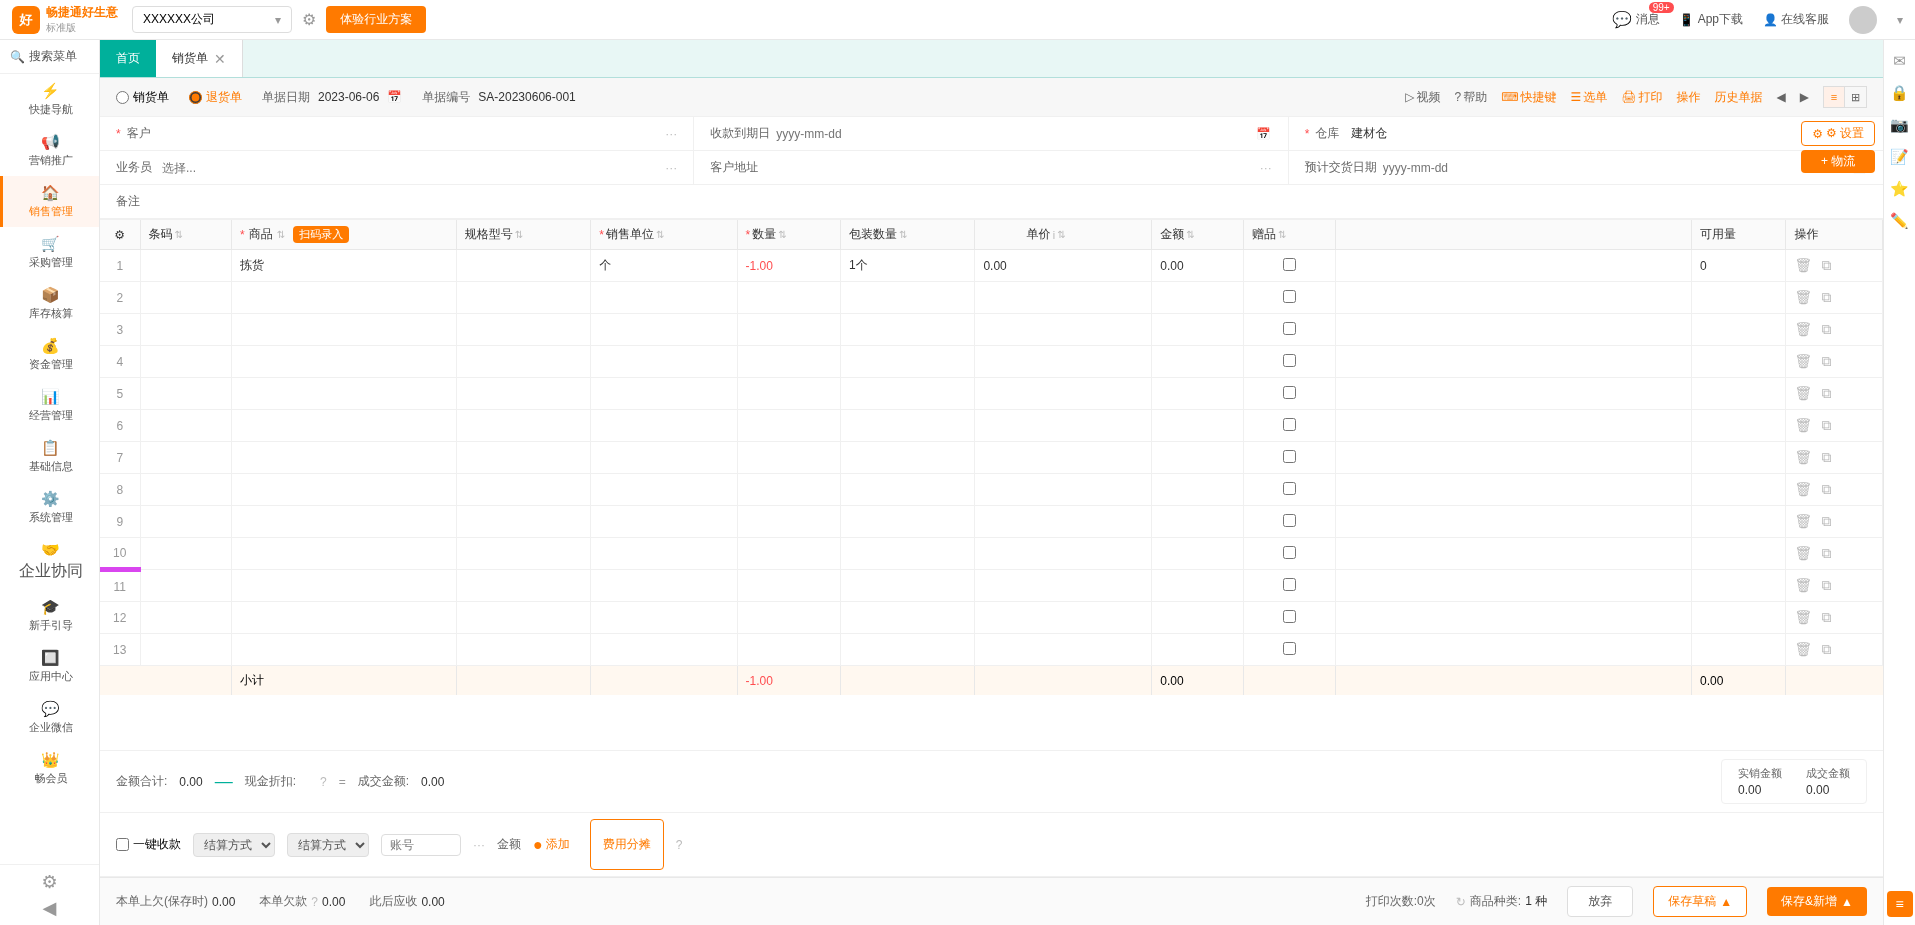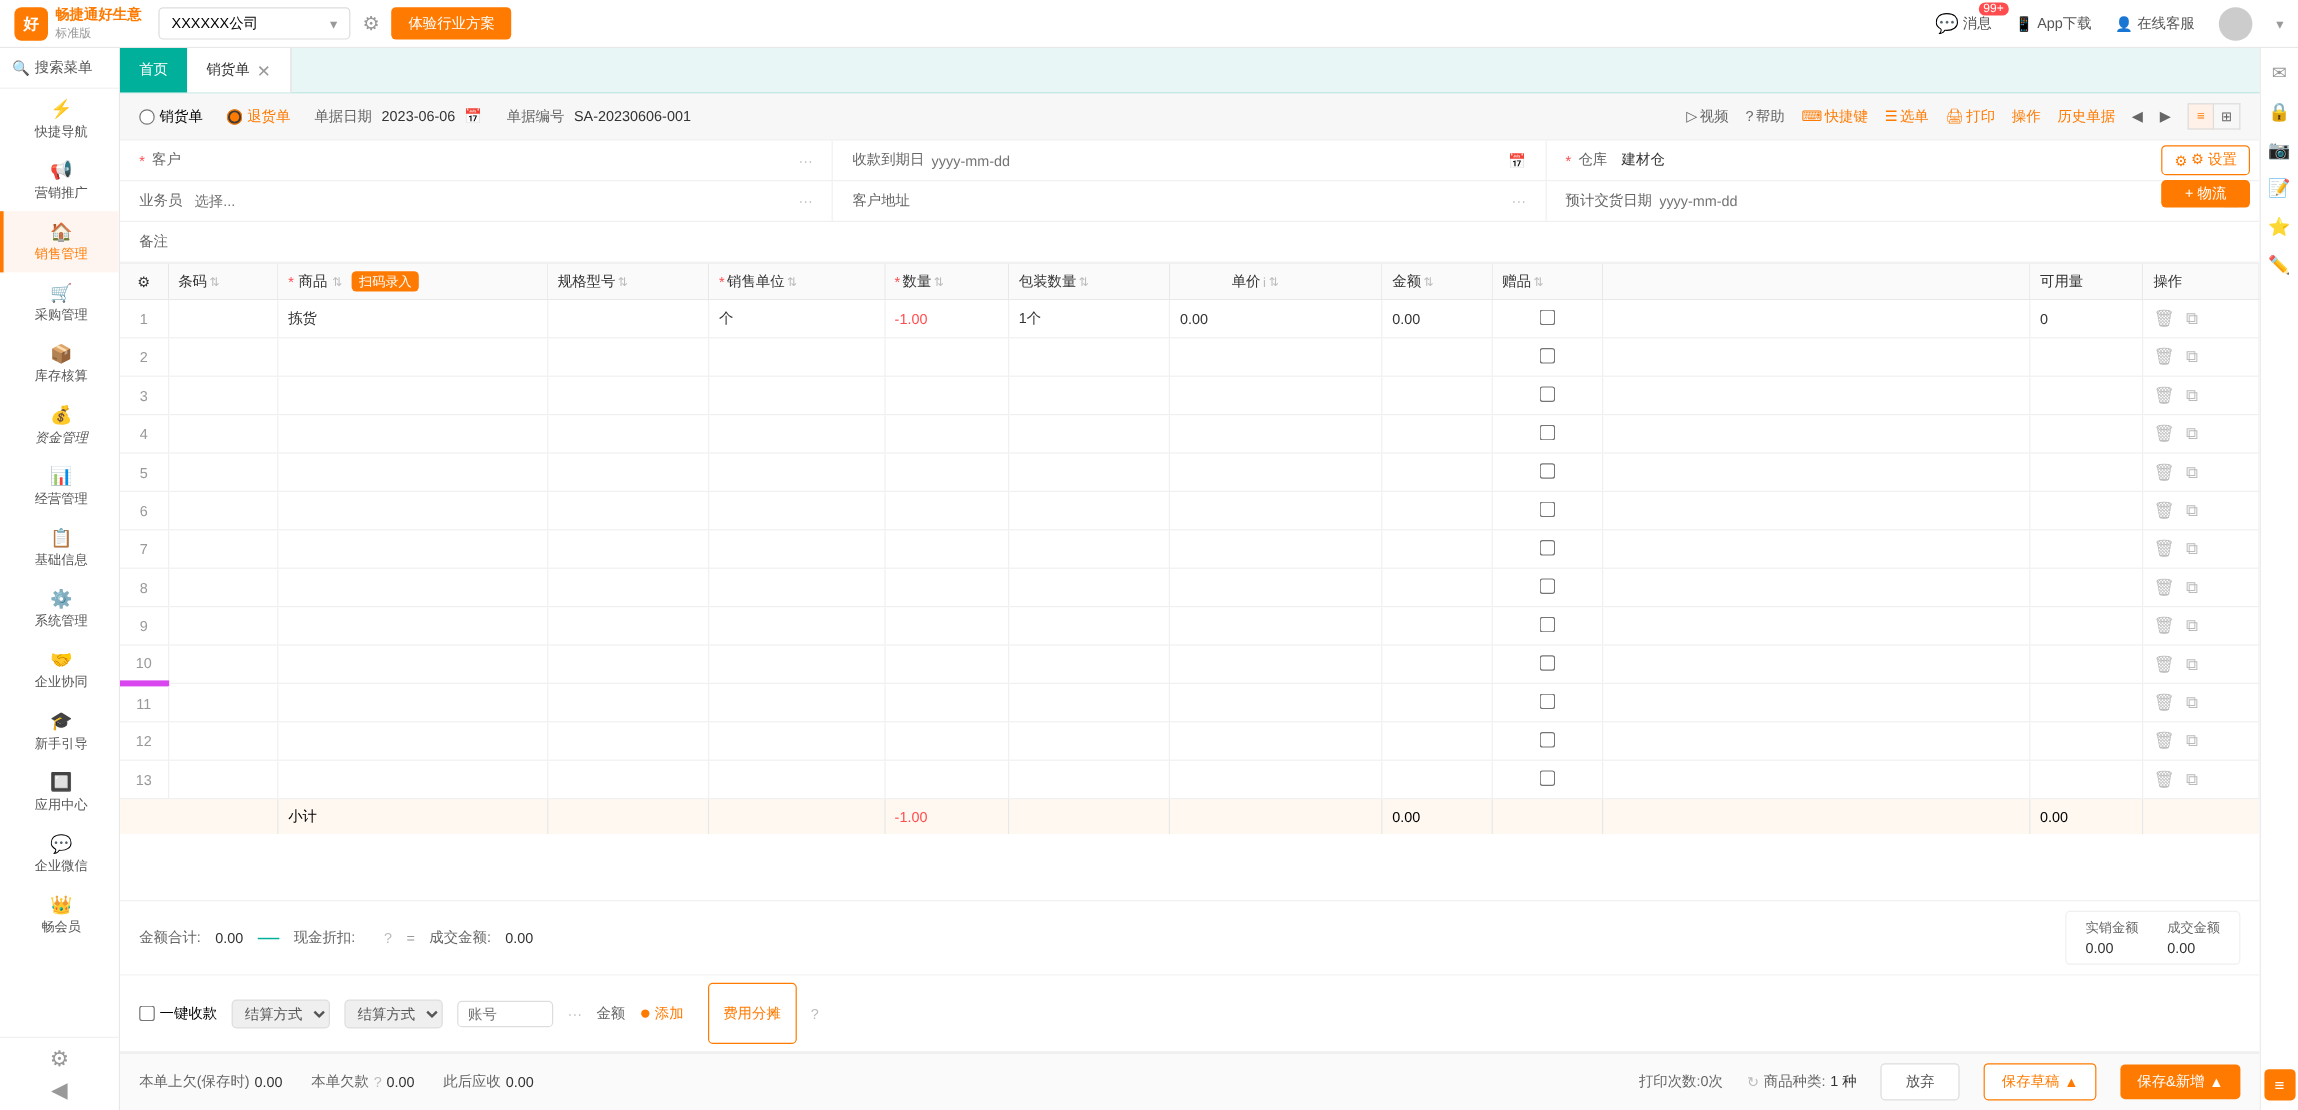--- a/index.html
+++ b/index.html
@@ -67,37 +67,37 @@
     <div style="display:flex;flex-direction:column;align-items:center;padding:8px 0;cursor:pointer;color:#555;gap:2px;border-left:3px solid transparent;">
       <span style="font-size:15px;">🛒</span>
       <span style="font-size:11px;">采购管理</span>
     </div>
     <div style="display:flex;flex-direction:column;align-items:center;padding:8px 0;cursor:pointer;color:#555;gap:2px;border-left:3px solid transparent;">
       <span style="font-size:15px;">📦</span>
       <span style="font-size:11px;">库存核算</span>
     </div>
     <div style="display:flex;flex-direction:column;align-items:center;padding:8px 0;cursor:pointer;color:#555;gap:2px;border-left:3px solid transparent;">
       <span style="font-size:15px;">💰</span>
-      <span style="font-size:11px;font-style:italic;">资金管理</span>
+      <span style="font-size:11px;">资金管理</span>
     </div>
     <div style="display:flex;flex-direction:column;align-items:center;padding:8px 0;cursor:pointer;color:#555;gap:2px;border-left:3px solid transparent;">
       <span style="font-size:15px;">📊</span>
       <span style="font-size:11px;">经营管理</span>
     </div>
     <div style="display:flex;flex-direction:column;align-items:center;padding:8px 0;cursor:pointer;color:#555;gap:2px;border-left:3px solid transparent;">
       <span style="font-size:15px;">📋</span>
       <span style="font-size:11px;">基础信息</span>
     </div>
     <div style="display:flex;flex-direction:column;align-items:center;padding:8px 0;cursor:pointer;color:#555;gap:2px;border-left:3px solid transparent;">
       <span style="font-size:15px;">⚙️</span>
       <span style="font-size:11px;">系统管理</span>
     </div>
     <div style="display:flex;flex-direction:column;align-items:center;padding:8px 0;cursor:pointer;color:#555;gap:2px;border-left:3px solid transparent;">
       <span style="font-size:15px;">🤝</span>
-      <span style="font-size:11px;">企业协同</span>
+      <span style="font-size:16px;">企业协同</span>
     </div>
     <div style="display:flex;flex-direction:column;align-items:center;padding:8px 0;cursor:pointer;color:#555;gap:2px;border-left:3px solid transparent;">
       <span style="font-size:15px;">🎓</span>
       <span style="font-size:11px;">新手引导</span>
     </div>
     <div style="display:flex;flex-direction:column;align-items:center;padding:8px 0;cursor:pointer;color:#555;gap:2px;border-left:3px solid transparent;">
       <span style="font-size:15px;">🔲</span>
       <span style="font-size:11px;">应用中心</span>
     </div>
     <div style="display:flex;flex-direction:column;align-items:center;padding:8px 0;cursor:pointer;color:#555;gap:2px;border-left:3px solid transparent;">

